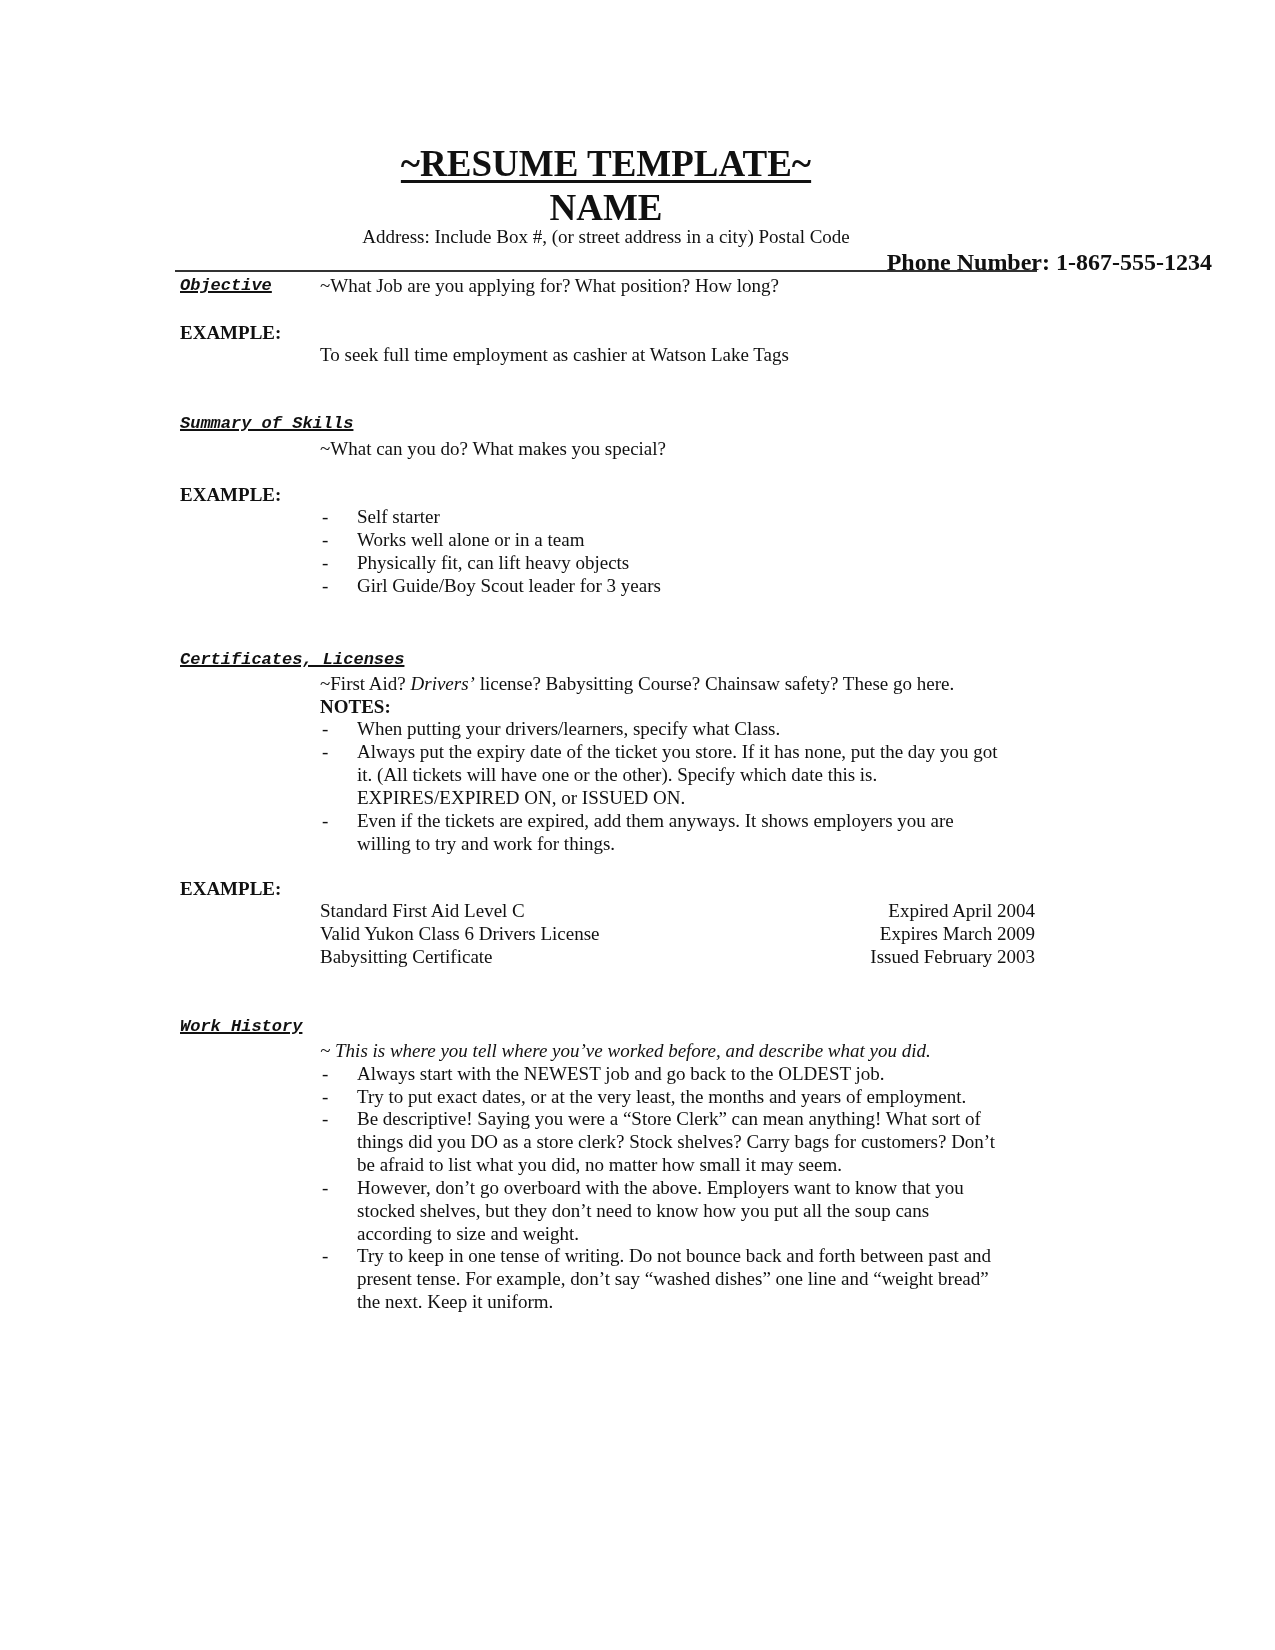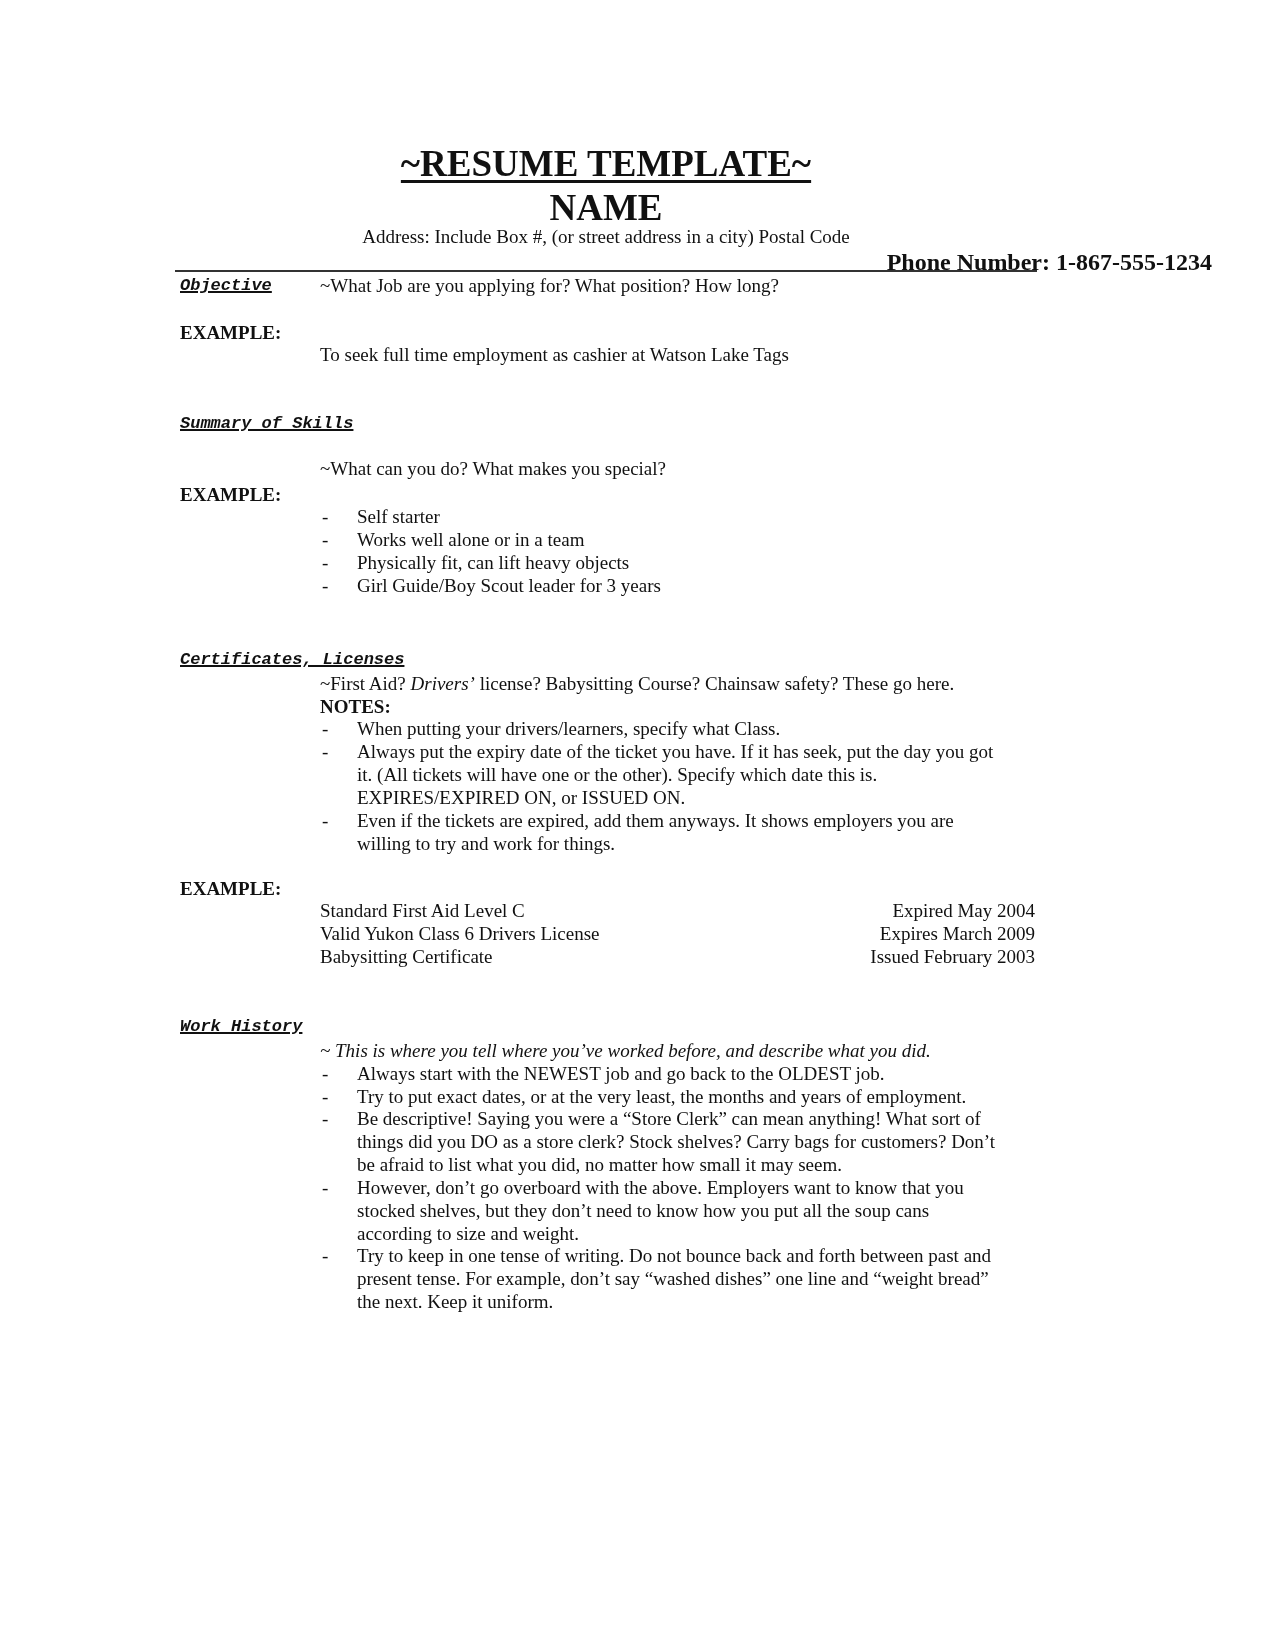--- a/index.html
+++ b/index.html
@@ -25,46 +25,46 @@
 <div class="abs addr">Address: Include Box #, (or street address in a city) Postal Code</div>
 <div class="abs phone">Phone Number: 1-867-555-1234</div>
 <div class="rule"></div>
 
 <div class="abs sec" style="top:276px">Objective</div>
 <div class="abs t" style="left:320px;top:275px">~What Job are you applying for? What position? How long?</div>
 <div class="abs ex" style="top:322px">EXAMPLE:</div>
 <div class="abs t" style="left:320px;top:344px">To seek full time employment as cashier at Watson Lake Tags</div>
 
 <div class="abs sec" style="top:414px">Summary of Skills</div>
-<div class="abs t" style="left:320px;top:458px">~What can you do? What makes you special?</div>
+<div class="abs t" style="left:320px;top:438px">~What can you do? What makes you special?</div>
 <div class="abs ex" style="top:484px">EXAMPLE:</div>
 <div class="abs dash" style="top:506px">-</div>
 <div class="abs bl" style="top:506px">Self starter</div>
 <div class="abs dash" style="top:529px">-</div>
 <div class="abs bl" style="top:529px">Works well alone or in a team</div>
 <div class="abs dash" style="top:552px">-</div>
 <div class="abs bl" style="top:552px">Physically fit, can lift heavy objects</div>
 <div class="abs dash" style="top:575px">-</div>
 <div class="abs bl" style="top:575px">Girl Guide/Boy Scout leader for 3 years</div>
 
 <div class="abs sec" style="top:650px">Certificates, Licenses</div>
 <div class="abs t" style="left:320px;top:673px"><span>~First Aid? </span><i>Drivers’</i><span> license? Babysitting Course? Chainsaw safety? These go here.</span></div>
 <div class="abs t" style="left:320px;top:696px;font-weight:bold">NOTES:</div>
 <div class="abs dash" style="top:718px">-</div>
 <div class="abs bl" style="top:718px">When putting your drivers/learners, specify what Class.</div>
 <div class="abs dash" style="top:741px">-</div>
-<div class="abs bl" style="top:741px">Always put the expiry date of the ticket you have. If it has seek, put the day you got</div>
+<div class="abs bl" style="top:741px">Always put the expiry date of the ticket you store. If it has none, put the day you got</div>
 <div class="abs bl" style="top:764px">it. (All tickets will have one or the other). Specify which date this is.</div>
 <div class="abs bl" style="top:787px">EXPIRES/EXPIRED ON, or ISSUED ON.</div>
 <div class="abs dash" style="top:810px">-</div>
 <div class="abs bl" style="top:810px">Even if the tickets are expired, add them anyways. It shows employers you are</div>
 <div class="abs bl" style="top:833px">willing to try and work for things.</div>
 <div class="abs ex" style="top:878px">EXAMPLE:</div>
 <div class="abs t" style="left:320px;top:900px">Standard First Aid Level C</div>
-<div class="abs r" style="top:900px">Expired May 2004</div>
+<div class="abs r" style="top:900px">Expired April 2004</div>
 <div class="abs t" style="left:320px;top:923px">Valid Yukon Class 6 Drivers License</div>
 <div class="abs r" style="top:923px">Expires March 2009</div>
 <div class="abs t" style="left:320px;top:946px">Babysitting Certificate</div>
 <div class="abs r" style="top:946px">Issued February 2003</div>
 
 <div class="abs sec" style="top:1017px">Work History</div>
 <div class="abs t" style="left:320px;top:1040px;font-style:italic">~ This is where you tell where you’ve worked before, and describe what you did.</div>
 <div class="abs dash" style="top:1063px">-</div>
 <div class="abs bl" style="top:1063px">Always start with the NEWEST job and go back to the OLDEST job.</div>
 <div class="abs dash" style="top:1086px">-</div>

